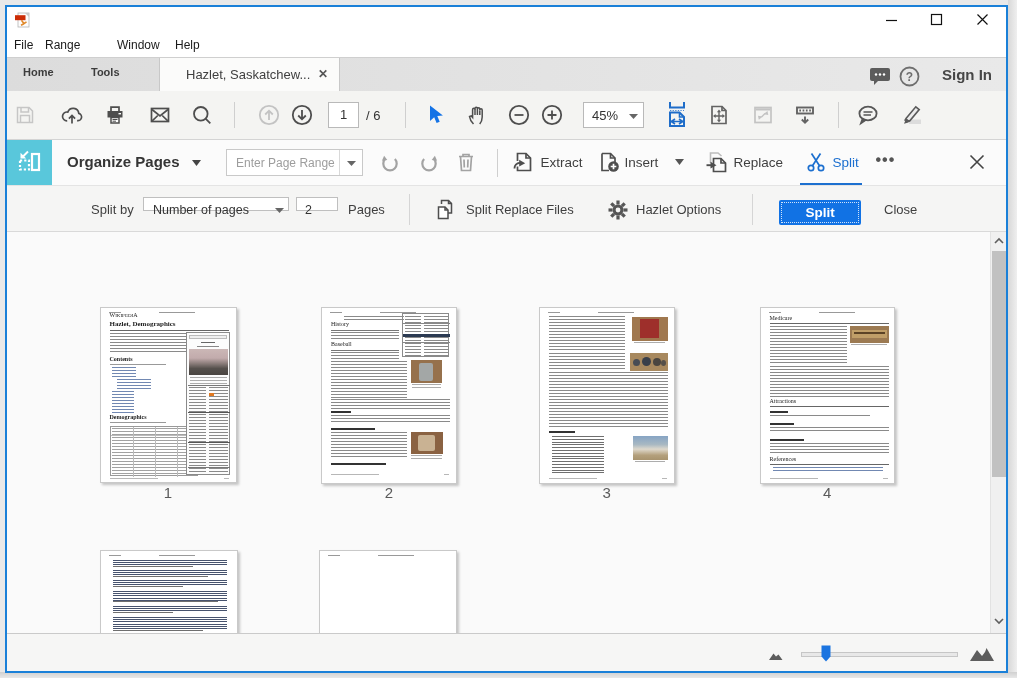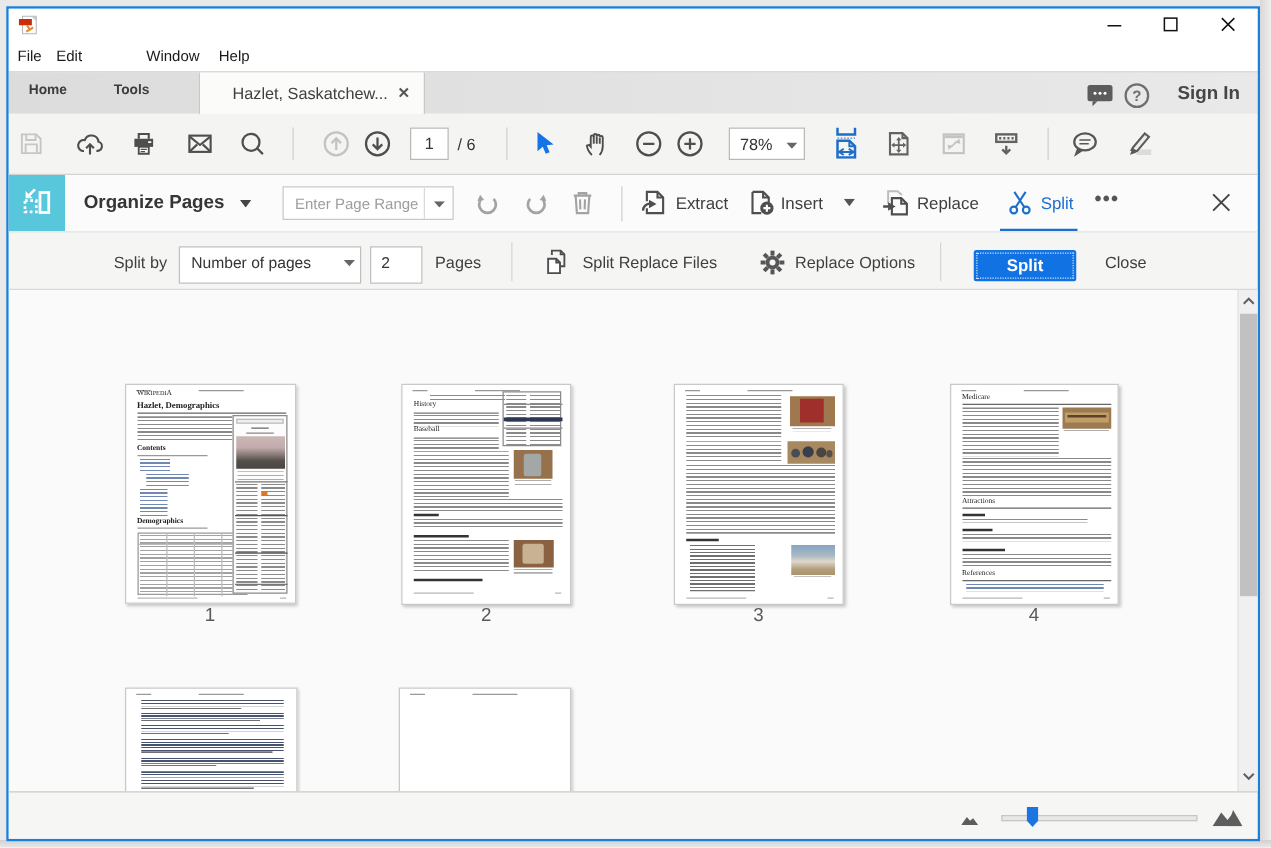--- a/index.html
+++ b/index.html
@@ -48,21 +48,21 @@
   #rangebox { position:absolute; left:219px; top:9px; width:137px; height:27px; background:#fff; border:1px solid #c9c9c9; }
   #rangebox .ph { position:absolute; left:9px; top:6px; font-size:12px; color:#9d9d9d; }
   #rangebox .dv { position:absolute; left:112px; top:0px; width:1px; height:25px; background:#d9d9d9; }
   .t2icon { position:absolute; top:11px; width:22px; height:22px; }
   .t2label { position:absolute; top:15px; font-size:13.5px; color:#3f3f3f; }
   #splitline { position:absolute; left:793px; top:43px; width:62px; height:2px; background:#1c6fcf; }
 
   
   #splitbar { position:absolute; left:0; top:178px; width:999px; height:47px; background:#f5f5f4; border-bottom:1px solid #d9d9d9; border-top:1px solid #e4e4e4; }
   .sblabel { position:absolute; top:16px; font-size:13px; color:#3f3f3f; }
-  .sbbox { position:absolute; top:11px; height:30px; background:#fff; border:1px solid #bfbfbf; }
+  .sbbox { position:absolute; top:11px; height:14px; background:#fff; border:1px solid #bfbfbf; }
   .sep2 { position:absolute; top:8px; width:1px; height:31px; background:#d5d5d5; }
   #splitbtn { position:absolute; left:772px; top:14px; width:82px; height:25px; background:#1172e4; border-radius:2px; }
   #splitbtn .t { position:absolute; width:100%; text-align:center; top:5px; font-size:13.5px; font-weight:bold; color:#fff; }
   #splitbtn .f { position:absolute; left:2px; top:2px; right:2px; bottom:2px; border:1px dotted rgba(255,255,255,.8); }
 
   
   #content { position:absolute; left:0; top:225px; width:999px; height:401px; background:#fafafa; overflow:hidden; }
   .page { position:absolute; background:#fff; border:1px solid #c9c9c9; box-shadow:1.5px 1.5px 2.5px rgba(0,0,0,0.22); overflow:hidden; }
   .pnum { position:absolute; font-size:15px; color:#5a5a5a; text-align:center; }
   .txt { position:absolute; background-image:repeating-linear-gradient(to bottom,#8a8a8a 0px,#8a8a8a 1px,transparent 1px,transparent 3px); }
@@ -111,21 +111,21 @@
           </div>
       <div class="winbtn" style="left:969px;">
             <svg width="14" height="14">
               <path d="M1.5 1.5 l10 10 M11.5 1.5 l-10 10" stroke="#111" stroke-width="1.2"></path>
             </svg>
           </div>
     </div>
 
     <div id="menubar">
       <span style="left:7px;">File</span>
-      <span style="left:38px;">Edit</span>
+      <span style="left:38px;">Range</span>
       <span style="left:72px;margin-top:28px;">View</span>
       <span style="left:110px;">Window</span>
       <span style="left:168px;">Help</span>
     </div>
 
     <div id="tabbar">
       <div class="tabtxt" style="left:16px;">Home</div>
       <div class="tabtxt" style="left:84px;">Tools</div>
       <div id="doctab">
         <div class="label">Hazlet, Saskatchew...</div>
@@ -214,21 +214,21 @@
               <path d="M6.5 11 h9"></path>
         </g>
       </svg>
       <svg class="ticon" style="left:533.5px;" viewBox="0 0 22 22">
         <g fill="none" stroke="#4e4e4e" stroke-width="1.8">
           <circle cx="11" cy="11" r="9.2"></circle>
               <path d="M6.5 11 h9 M11 6.5 v9"></path>
         </g>
       </svg>
       <div id="zoombox">
-            <span class="z">78%</span>
+            <span class="z">45%</span>
         <svg class="abs" style="left:45px;top:11px;" width="9" height="5">
               <path d="M0 0h9L4.5 5z" fill="#666"></path>
             </svg>
       </div>
       <svg class="ticon" style="left:660.5px;top:11px;width:18px;height:25px;" viewBox="0 0 18 25">
         <g fill="none" stroke="#1f6dc9" stroke-width="2">
           <path d="M2 0 v5.5 h14 V0"></path>
           <path d="M2 8.5 h14" stroke-width="1" stroke-dasharray="1.3 1.3" opacity=".8"></path>
           <path d="M2 10.5 h9.5 l4.5 4.5 V24 H2 Z"></path>
           <path d="M11.5 10.5 v4.5 h4.5" stroke-width="1.6"></path>
@@ -402,21 +402,21 @@
             <g transform="rotate(45 10 10)">
               <rect x="8.4" y="0.5" width="3.2" height="4"></rect>
               <rect x="8.4" y="15.5" width="3.2" height="4"></rect>
               <rect x="0.5" y="8.4" width="4" height="3.2"></rect>
               <rect x="15.5" y="8.4" width="4" height="3.2"></rect>
             </g>
           </g>
           <circle cx="10" cy="10" r="2.4" fill="#f5f5f4"></circle>
         </g>
       </svg>
-      <div class="sblabel" style="left:629px;">Replace Options</div>
+      <div class="sblabel" style="left:629px;">Hazlet Options</div>
       <div class="sep2" style="left:745px;"></div>
       <div id="splitbtn">
             <div class="f"></div>
             <div class="t">Split</div>
           </div>
       <div class="sblabel" style="left:877px;">Close</div>
     </div>
 
     <div id="content">
 

